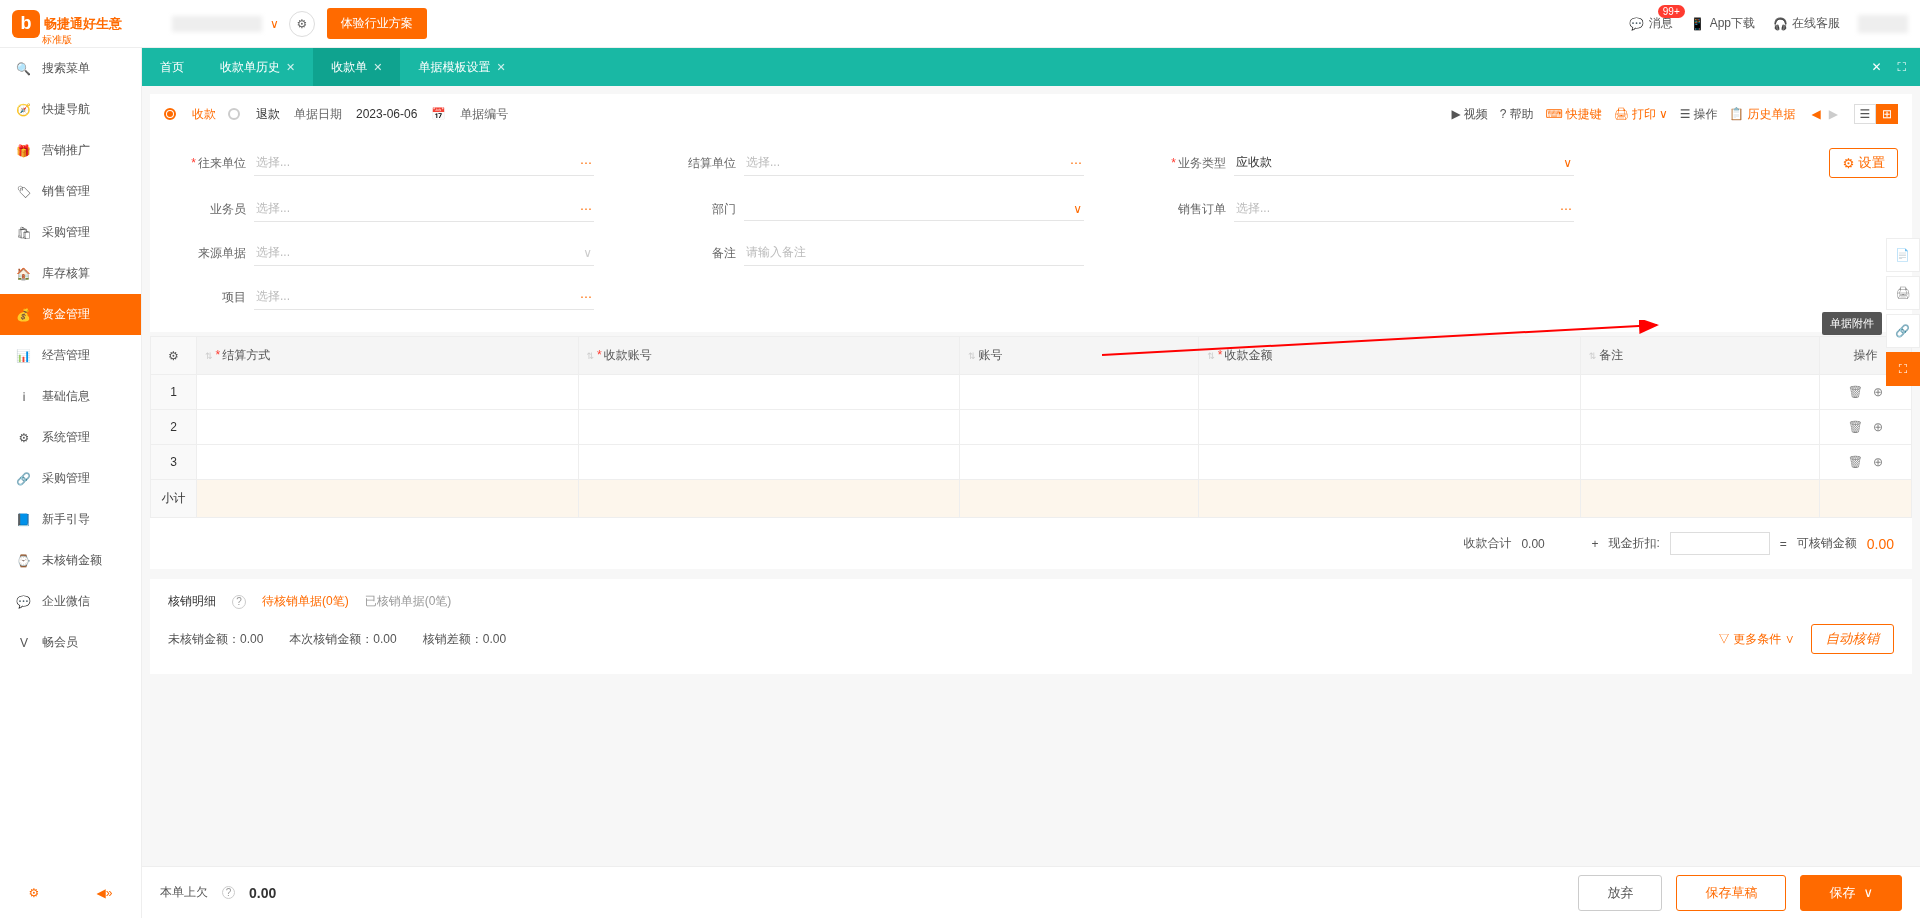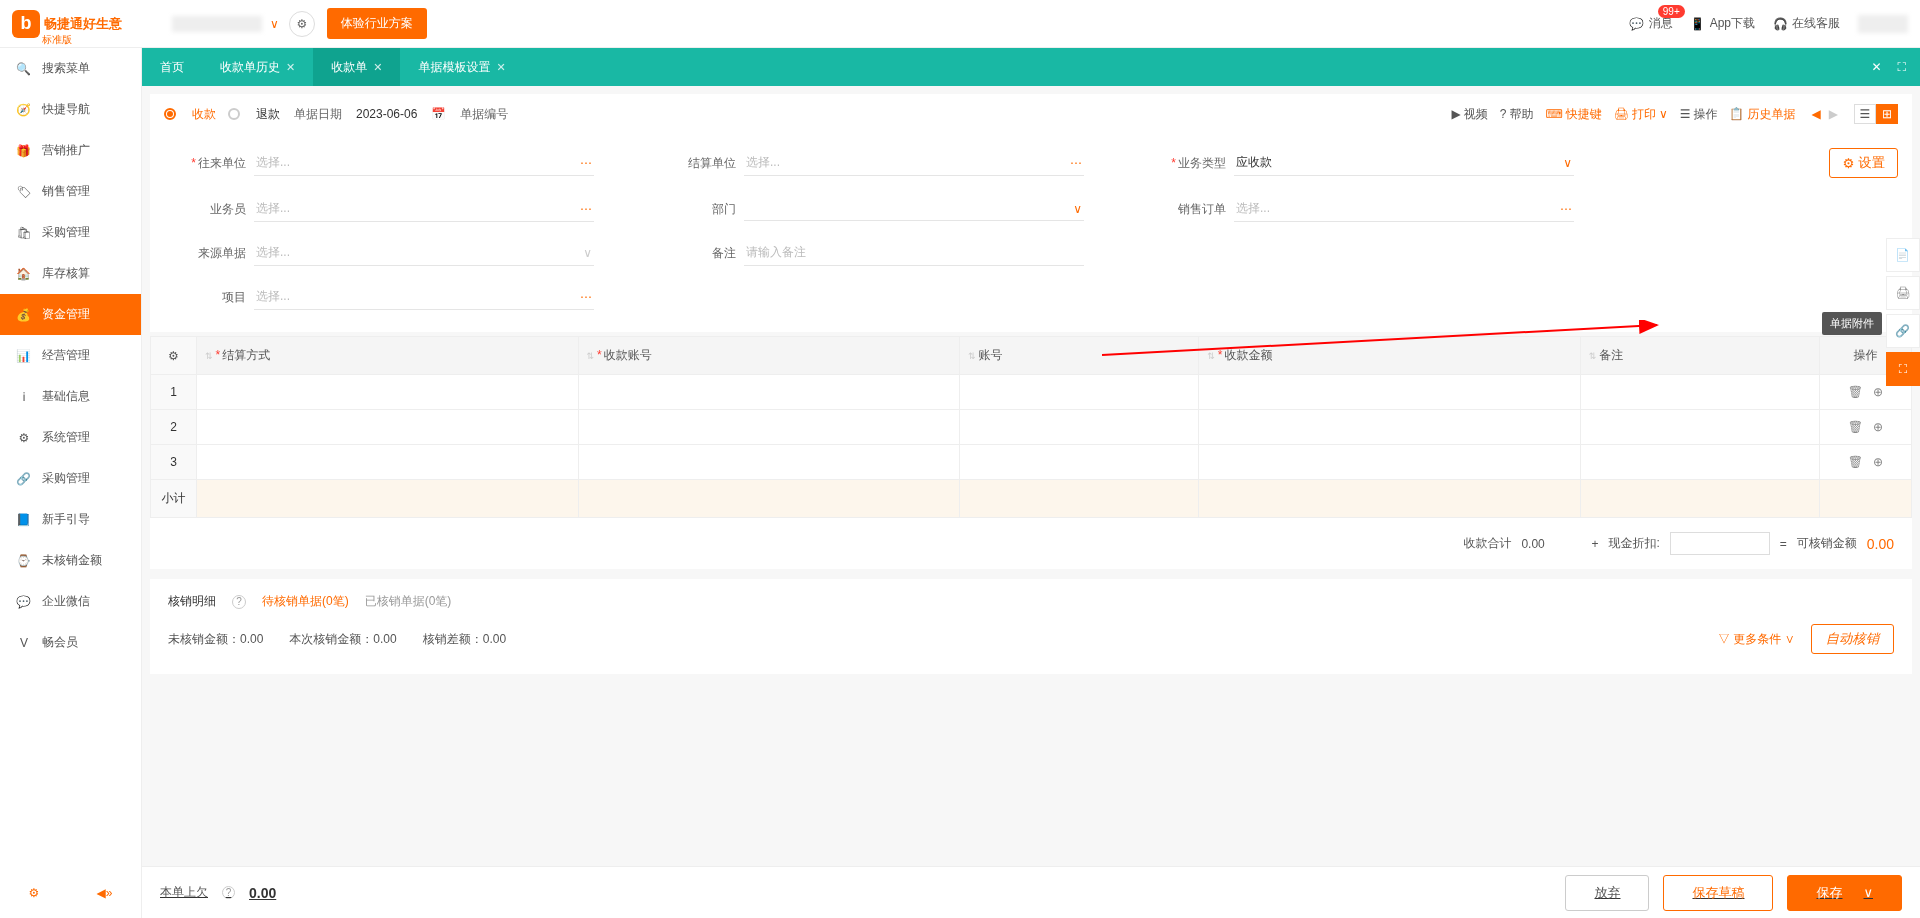--- a/index.html
+++ b/index.html
@@ -94,28 +94,28 @@
     .dc-title { font-size: 12px; color: #333; }
     .dc-help { color: #999; border: 1px solid #ccc; border-radius: 50%; width: 14px; height: 14px; font-size: 10px; display: inline-flex; align-items: center; justify-content: center; }
     .dc-tab { color: #999; cursor: pointer; }
     .dc-tab.active { color: #ff6a00; }
     .dc-stats { margin-top: 14px; display: flex; align-items: center; gap: 26px; color: #555; }
     .dc-right { margin-left: auto; display: flex; align-items: center; gap: 16px; }
     .more-cond { color: #ff6a00; cursor: pointer; }
     .auto-btn { border: 1px solid #ff6a00; color: #ff6a00; background: #fff; padding: 5px 14px; border-radius: 3px; cursor: pointer; font-style: italic; }
     
     
-    .footer-bar { height: 52px; background: #fff; border-top: 1px solid #eee; display: flex; align-items: center; padding: 0 18px; gap: 14px; text-decoration: underline; }
+    .footer-bar { height: 52px; background: #fff; border-top: 1px solid #eee; display: flex; align-items: center; padding: 0 18px; gap: 14px; }
     .owe { color: #555; }
     .owe-help { color: #999; border: 1px solid #ccc; border-radius: 50%; width: 13px; height: 13px; font-size: 10px; display: inline-flex; align-items: center; justify-content: center; }
     .owe-val { font-weight: bold; font-size: 14px; }
     .btn { padding: 8px 28px; border-radius: 3px; cursor: pointer; font-size: 13px; }
     .btn-plain { background: #fff; border: 1px solid #ccc; color: #555; margin-left: auto; }
     .btn-draft { background: #fff; border: 1px solid #ff6a00; color: #ff6a00; }
-    .btn-save { background: #ff6a00; border: 1px solid #ff6a00; color: #fff; display: flex; align-items: center; gap: 21px; }
+    .btn-save { background: #ff6a00; border: 1px solid #ff6a00; color: #fff; display: flex; align-items: center; gap: 8px; }
     
     
     .right-rail { position: absolute; right: 0; top: 190px; display: flex; flex-direction: column; gap: 4px; }
     .rail-btn { width: 34px; height: 34px; background: #fff; border: 1px solid #eee; display: flex; align-items: center; justify-content: center; color: #888; cursor: pointer; }
     .rail-btn.on { background: #ff6a00; color: #fff; border-color: #ff6a00; }
     .tooltip-attach { position: absolute; right: 38px; top: 264px; background: #555; color: #fff; padding: 4px 8px; border-radius: 2px; font-size: 11px; }
     
     
     .red-arrow { position: absolute; top: 272px; left: 960px; width: 560px; height: 40px; pointer-events: none; }
   </style>

